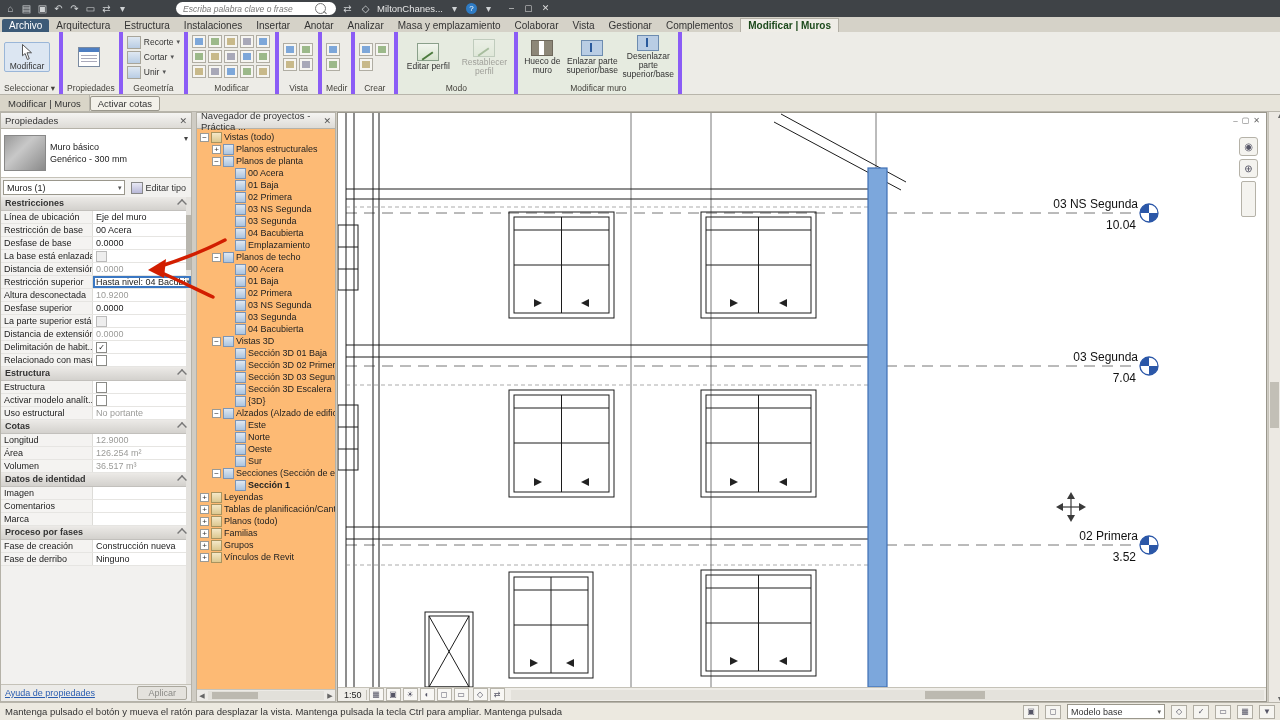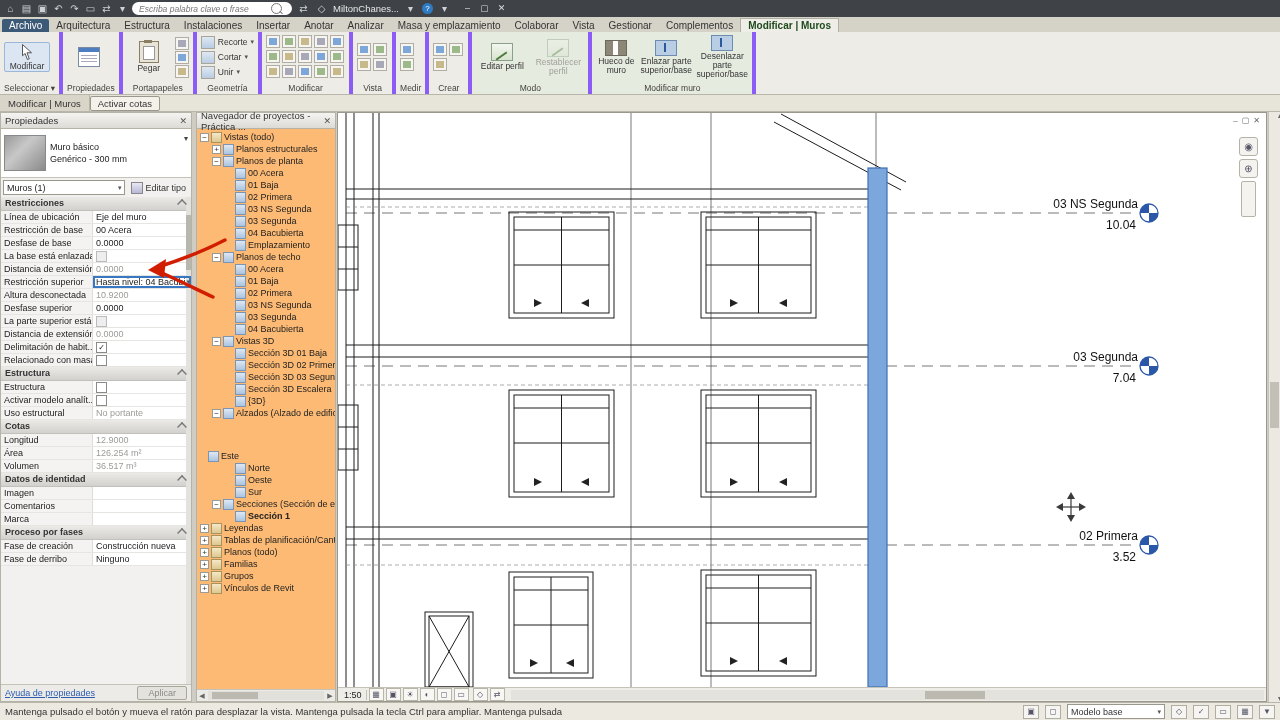--- a/index.html
+++ b/index.html
@@ -7,21 +7,21 @@
     width:1280px;height:720px;overflow:hidden;position:relative;
     font-family:"Liberation Sans",sans-serif;background:#cfccc4;color:#222;
     -webkit-font-smoothing:antialiased;
   }
   
   .titlebar{position:absolute;left:0;top:0;width:1280px;height:17px;background:#3f4347;
     display:flex;align-items:center;color:#d8d8d8;font-size:10px;padding:0 4px;box-sizing:border-box;gap:3px;}
   .qat{display:flex;gap:3px;align-items:center;}
   .qat span{display:inline-block;width:13px;text-align:center;color:#cfd2d4;font-size:10px;cursor:default;}
   .tb-title{flex:1;text-align:center;white-space:nowrap;overflow:hidden;color:#e8e8e8;font-size:10px;}
-  .tb-right{display:flex;align-items:center;gap:5px;}
+  .tb-right{display:flex;align-items:center;gap:5px;margin-left:44px;}
   .searchbox{display:flex;align-items:center;background:#fff;border-radius:8px;height:13px;padding:0 5px;width:150px;}
   .searchbox input{border:none;outline:none;font-size:8.5px;font-style:italic;color:#777;width:130px;
     font-family:"Liberation Sans",sans-serif;background:transparent;}
   .mag{width:9px;height:9px;border:1.4px solid #777;border-radius:50%;position:relative;}
   .mag::after{content:"";position:absolute;width:4px;height:1.4px;background:#777;transform:rotate(45deg);left:7px;top:8px;}
   .tb-ic{color:#cfd2d4;font-size:10px;width:13px;text-align:center;}
   .tb-user{color:#e6e6e6;font-size:9.5px;white-space:nowrap;}
   .help-badge{width:11px;height:11px;border-radius:50%;background:#2e7bc4;color:#fff;font-size:8px;
     display:flex;align-items:center;justify-content:center;}
   .winbtns{display:flex;gap:2px;margin-left:4px;}
@@ -248,34 +248,20 @@
   <div class="panel">
     <div class="panel-body">
       <div class="bigbtn">
         <div class="prop-icon"></div>
         <span class="bb-label"></span>
       </div>
     </div>
     <div class="panel-label">Propiedades</div>
   </div>
 
-  <div class="panel">
-    <div class="panel-body">
-      <div class="bigbtn">
-        <div class="paste-icon"></div>
-        <span class="bb-label">Pegar</span>
-      </div>
-      <div class="smallstack">
-        <div class="ti c3"></div>
-        <div class="ti c0"></div>
-        <div class="ti c2"></div>
-      </div>
-    </div>
-    <div class="panel-label">Portapapeles</div>
-  </div>
 
   <div class="panel">
     <div class="panel-body" style="flex-direction:column;align-items:flex-start;justify-content:center;gap:1px;">
       <div class="georow">
         <span class="gi"></span>
         <span>Recorte</span>
         <span class="caret">▾</span>
       </div>
       <div class="georow">
         <span class="gi"></span>
@@ -699,21 +685,21 @@
         <div class="trow" style="padding-left: 27px;">
           <span class="exp none"></span>
           <span class="titem-icon"></span>
           <span>{3D}</span>
         </div>
         <div class="trow" style="padding-left: 15px;">
           <span class="exp">−</span>
           <span class="titem-icon"></span>
           <span>Alzados (Alzado de edificio)</span>
         </div>
-        <div class="trow" style=" margin-top: 31px;">
+        <div class="trow" style="padding-left: 27px;">
           <span class="exp none"></span>
           <span class="titem-icon"></span>
           <span>Este</span>
         </div>
         <div class="trow" style="padding-left: 27px;">
           <span class="exp none"></span>
           <span class="titem-icon"></span>
           <span>Norte</span>
         </div>
         <div class="trow" style="padding-left: 27px;">

